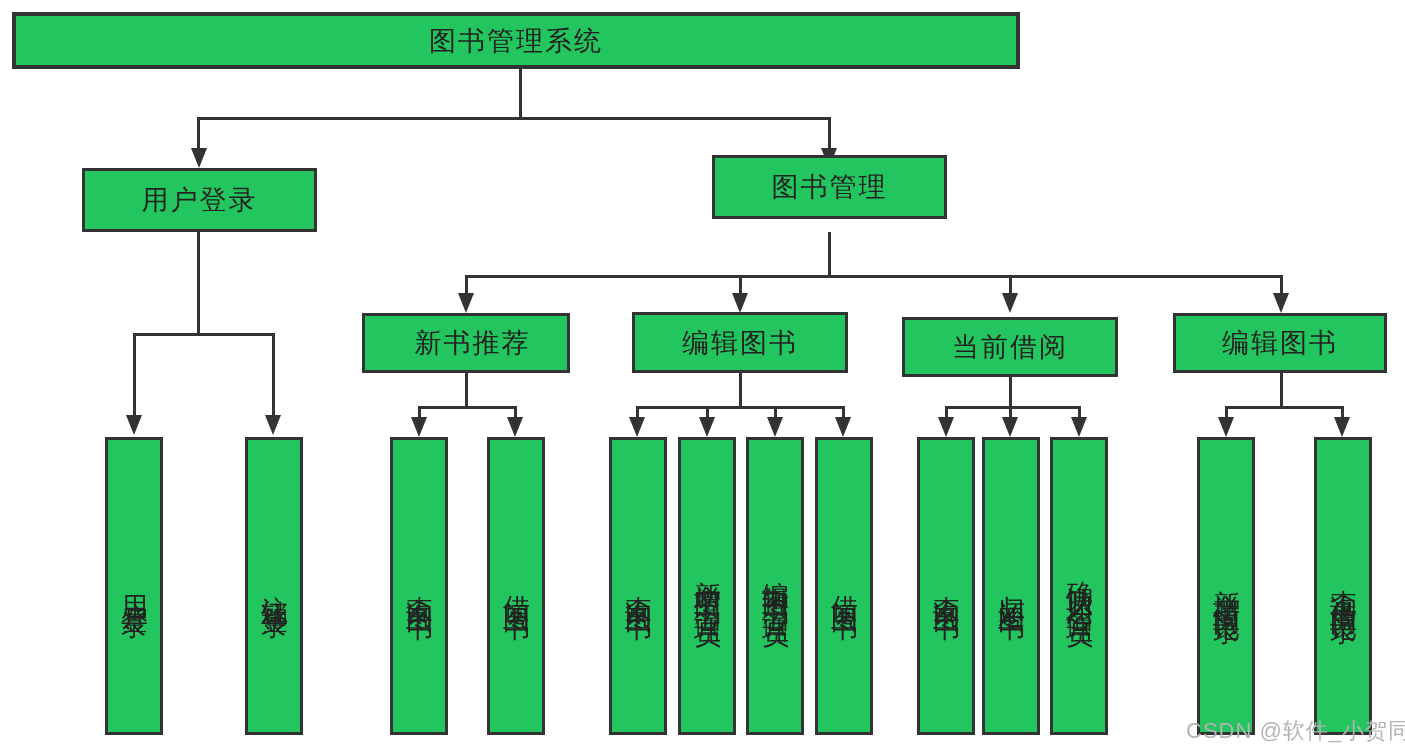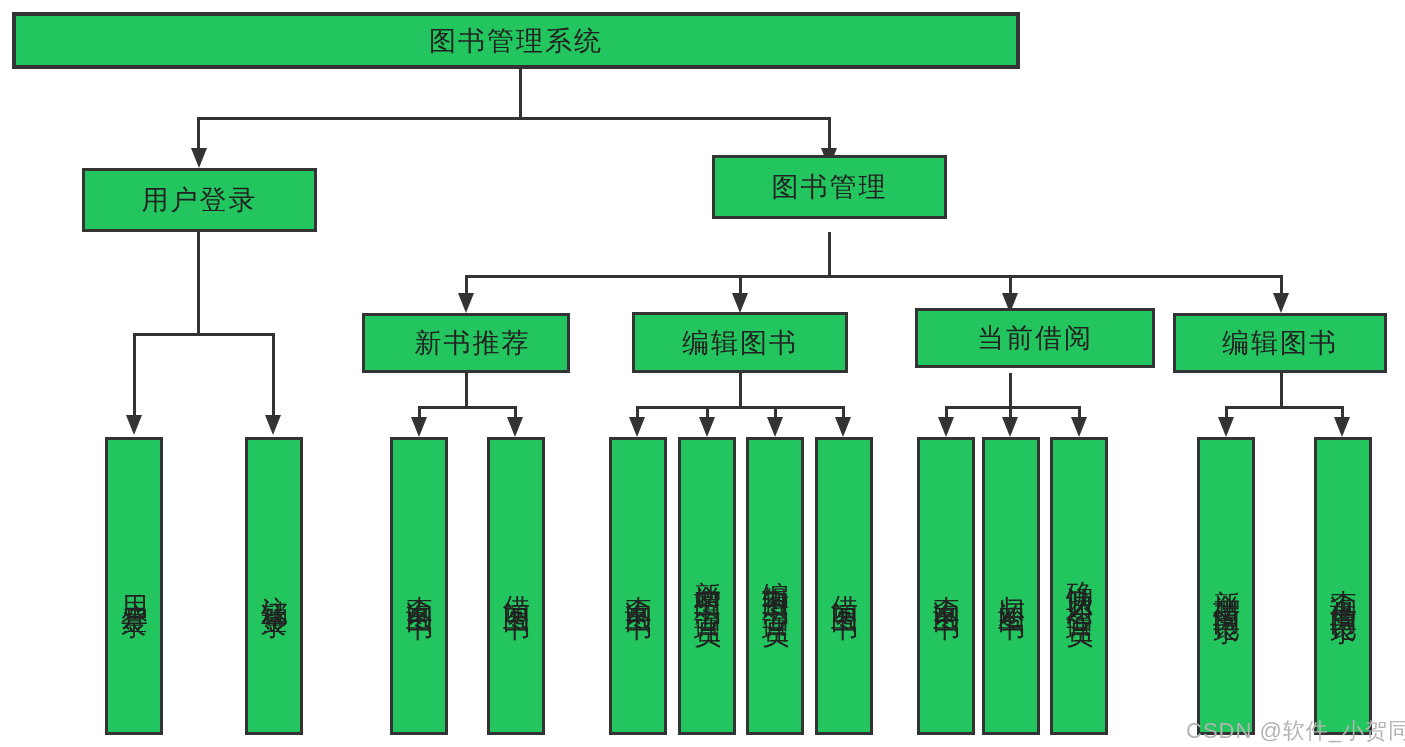--- a/index.html
+++ b/index.html
@@ -95,21 +95,21 @@
   <div class="arrowhead" style="left:458px; top:293px;"></div>
   <div class="vline" style="left:739px; top:275px; height:20px;"></div>
   <div class="arrowhead" style="left:732px; top:293px;"></div>
   <div class="vline" style="left:1009px; top:275px; height:20px;"></div>
   <div class="arrowhead" style="left:1002px; top:293px;"></div>
   <div class="vline" style="left:1280px; top:275px; height:20px;"></div>
   <div class="arrowhead" style="left:1273px; top:293px;"></div>
 
   <div class="box" style="left:362px; top:313px; width:208px; height:60px;padding-left:13px;">新书推荐</div>
   <div class="box" style="left:632px; top:312px; width:216px; height:61px;">编辑图书</div>
-  <div class="box" style="left:902px; top:308px; width:240px; height:60px;margin-left:13px;">当前借阅</div>
+  <div class="box" style="left:902px; top:317px; width:216px; height:60px;">当前借阅</div>
   <div class="box" style="left:1173px; top:313px; width:214px; height:60px;">编辑图书</div>
 
   <div class="vline" style="left:465px; top:373px; height:36px;"></div>
   <div class="hline" style="left:418px; top:406px; width:99px;"></div>
   <div class="vline" style="left:418px; top:406px; height:13px;"></div>
   <div class="arrowhead" style="left:411px; top:417px;"></div>
   <div class="vline" style="left:514px; top:406px; height:13px;"></div>
   <div class="arrowhead" style="left:507px; top:417px;"></div>
 
   <div class="vline" style="left:739px; top:373px; height:36px;"></div>

